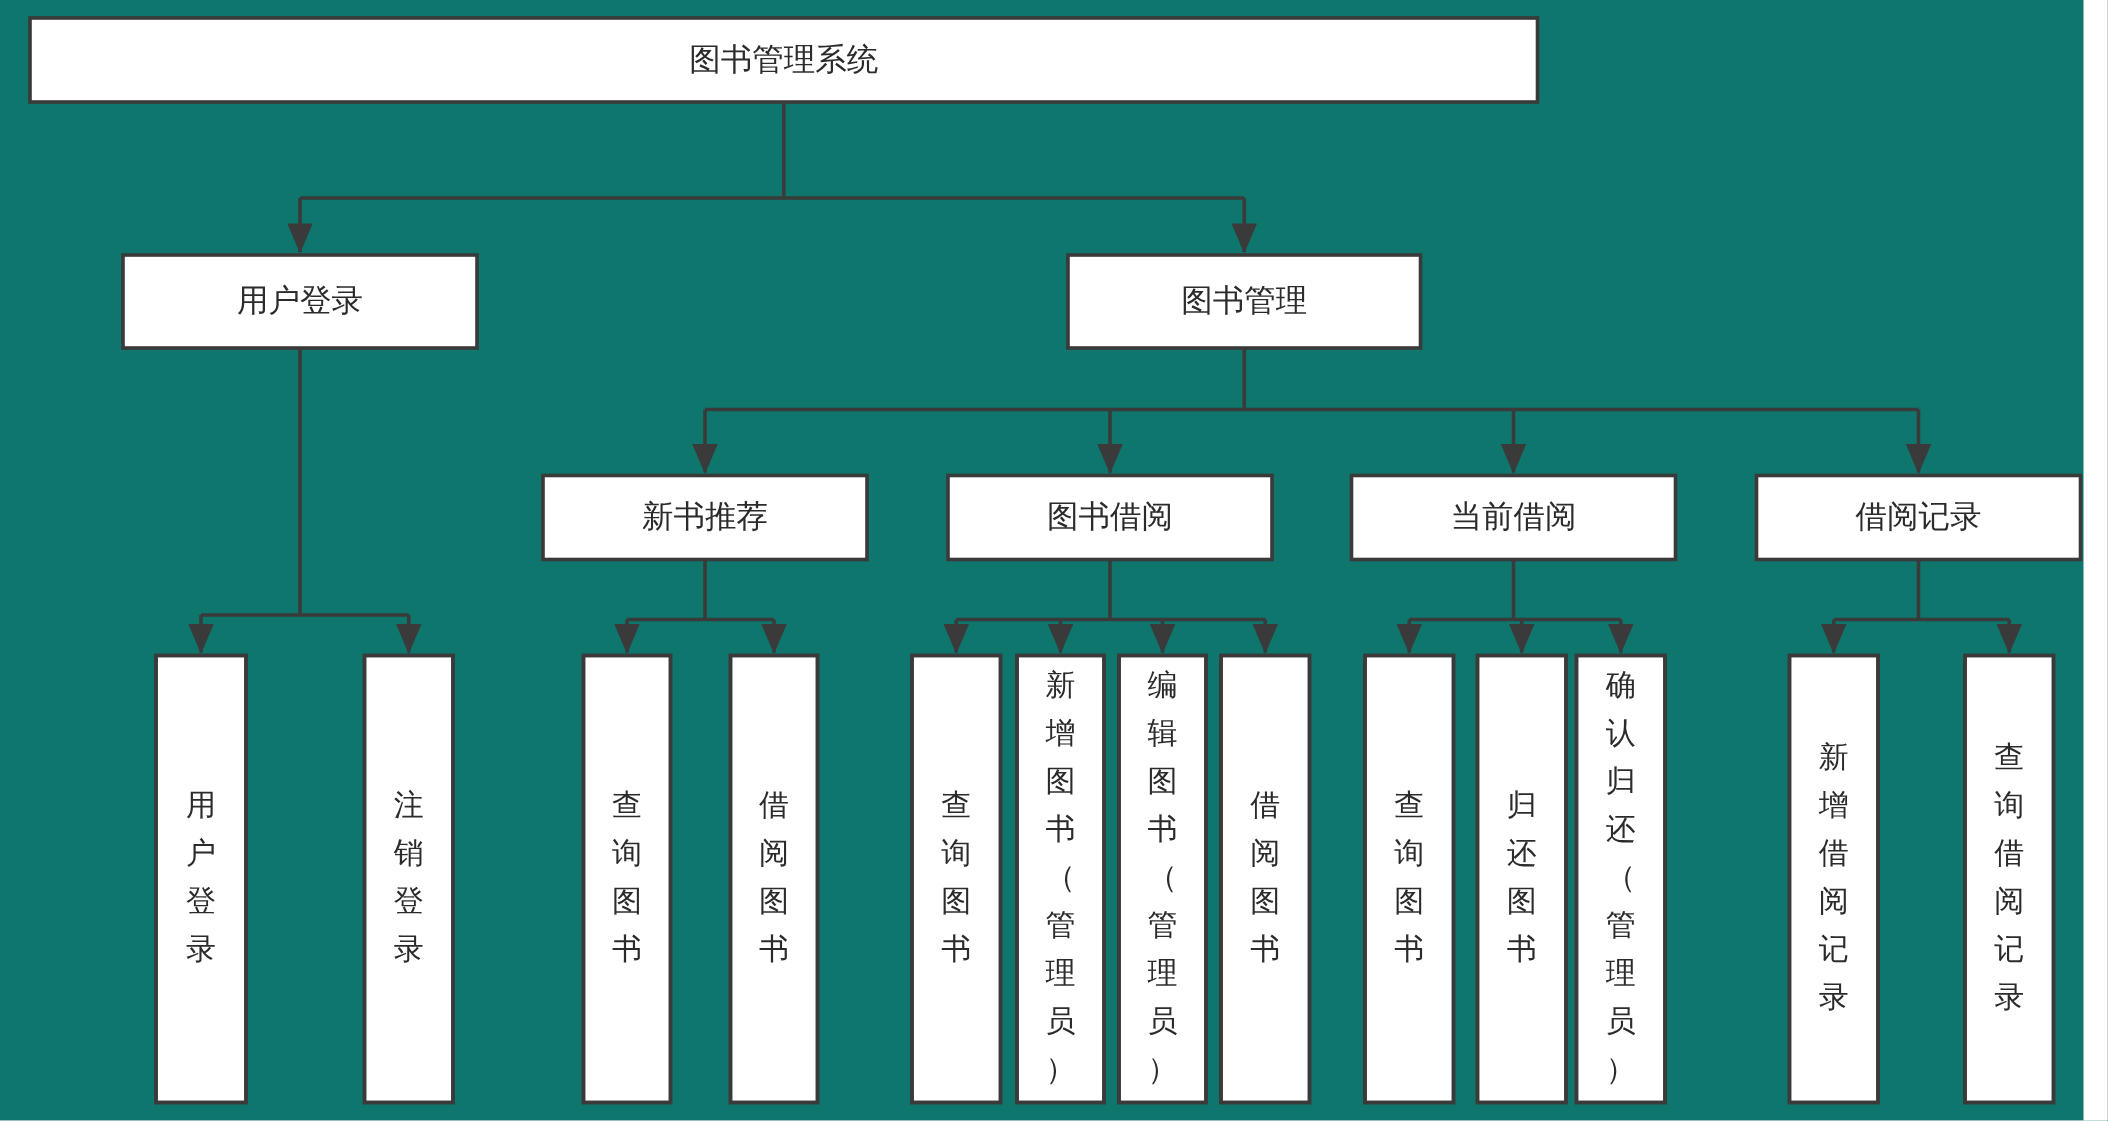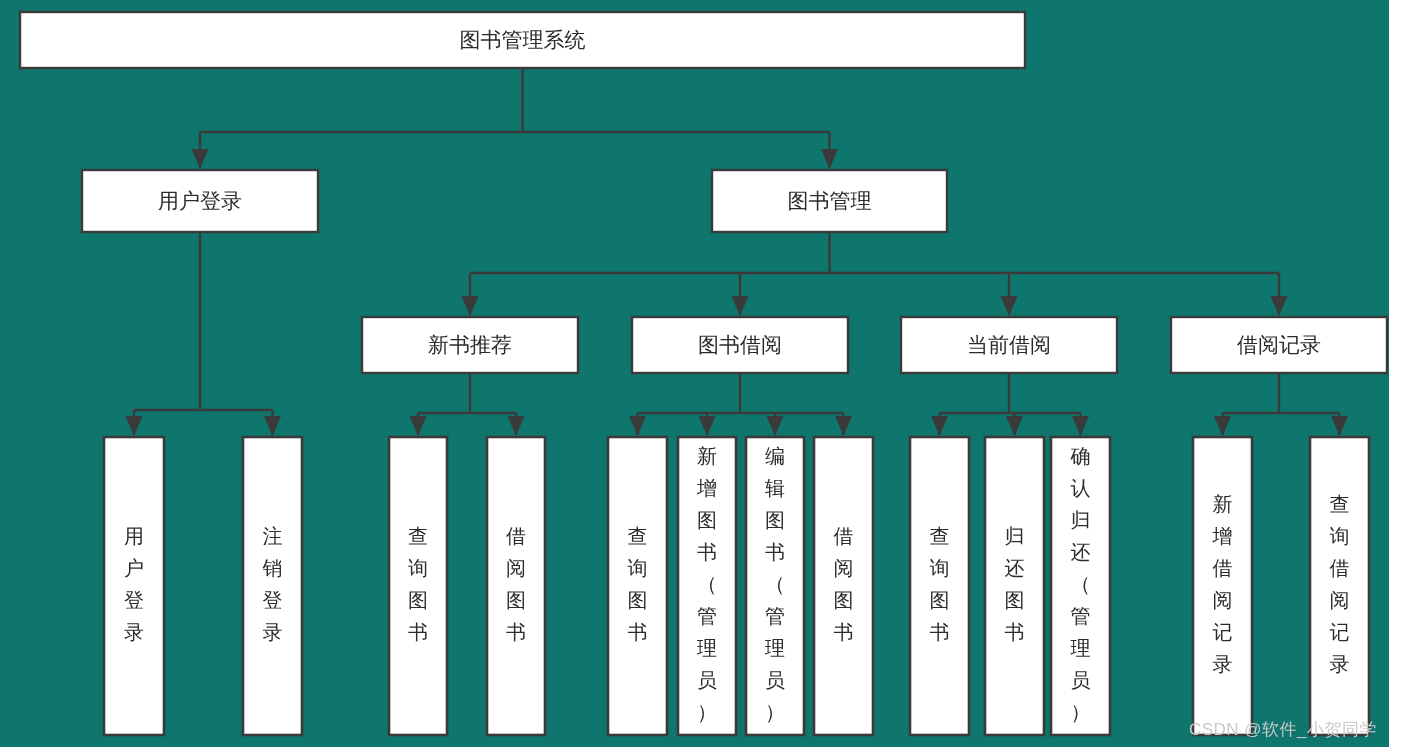--- a/index.html
+++ b/index.html
@@ -201,15 +201,14 @@
           <rect class="node-rect leaf" x="1193" y="437" width="59" height="298" rx="0"></rect>
           <text class="node-label vert" x="1222.5" y="506"><tspan x="1222.5" dy="0">新</tspan><tspan x="1222.5" dy="32">增</tspan><tspan x="1222.5" dy="32">借</tspan><tspan x="1222.5" dy="32">阅</tspan><tspan x="1222.5" dy="32">记</tspan><tspan x="1222.5" dy="32">录</tspan></text>
         </g>
         <g>
           <rect class="node-rect leaf" x="1310" y="437" width="59" height="298" rx="0"></rect>
           <text class="node-label vert" x="1339.5" y="506"><tspan x="1339.5" dy="0">查</tspan><tspan x="1339.5" dy="32">询</tspan><tspan x="1339.5" dy="32">借</tspan><tspan x="1339.5" dy="32">阅</tspan><tspan x="1339.5" dy="32">记</tspan><tspan x="1339.5" dy="32">录</tspan></text>
         </g>
       </g>
   </svg>
 
-  <div class="watermark">CSDN @软件_小贺同学</div>
 
 </div>
 
 </body></html>

